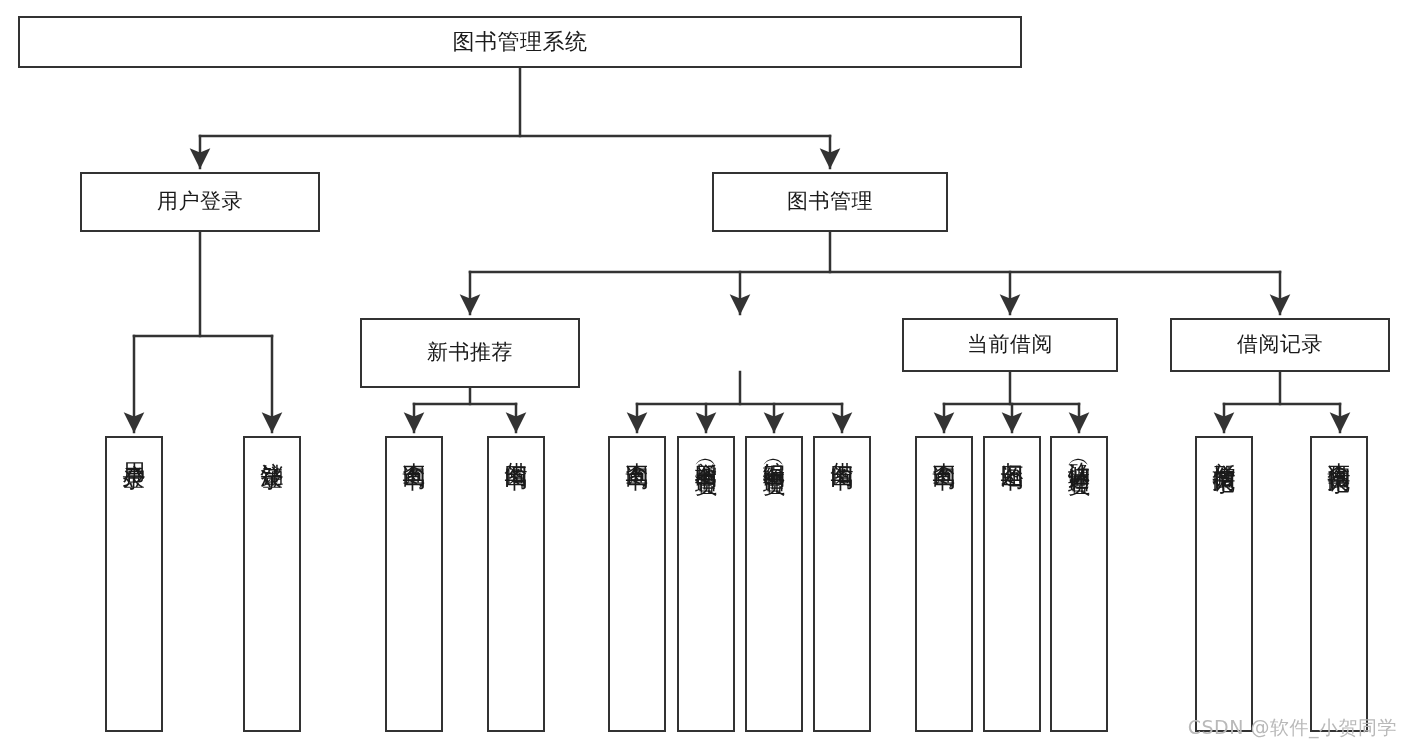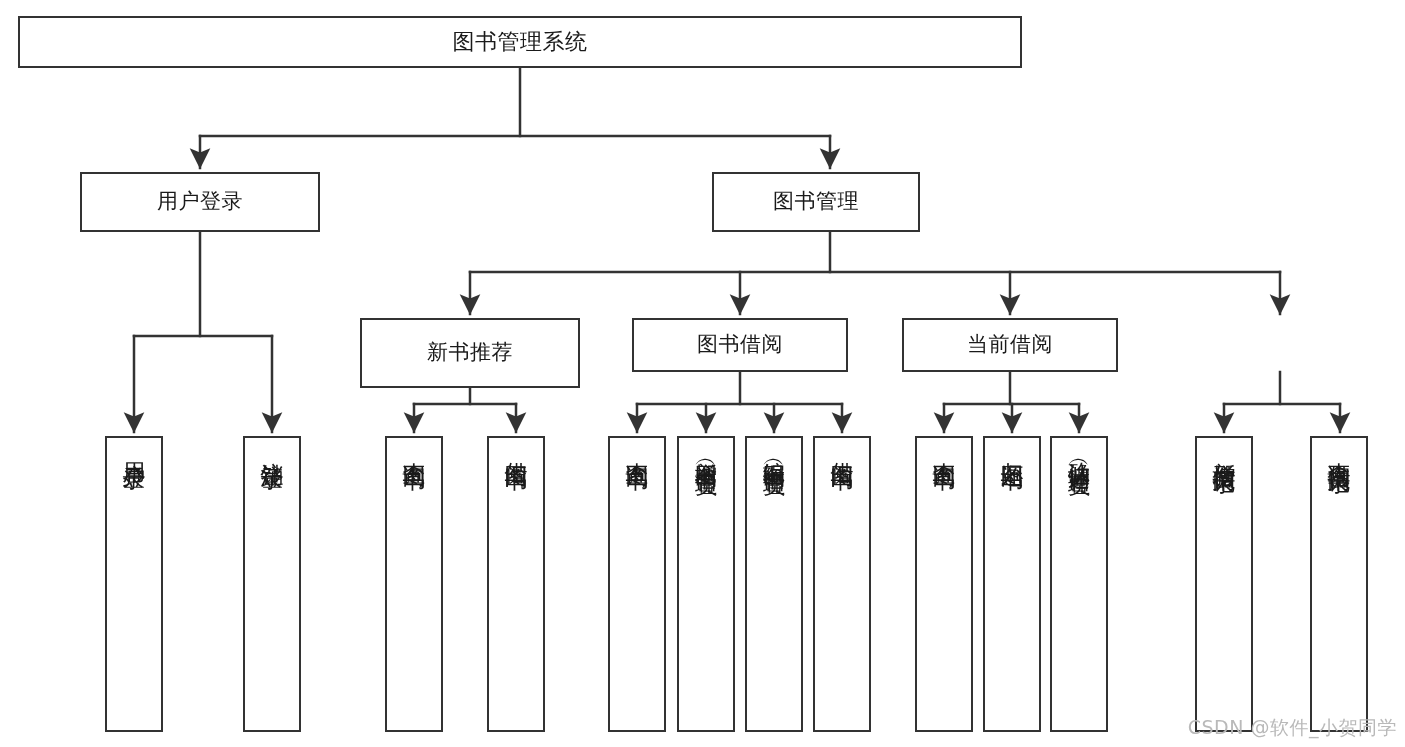--- a/index.html
+++ b/index.html
@@ -133,33 +133,33 @@
     </g>
   </svg>
 
   <div class="node h root" style="left:18px; top:16px; width:1004px; height:52px;">
     <span class="label">图书管理系统</span>
   </div>
 
   <div class="node h" style="left:80px; top:172px; width:240px; height:60px;">
     <span class="label">用户登录</span>
   </div>
-  <div class="node h" style="left:712px; top:172px; width:208px; height:60px;">
+  <div class="node h" style="left:712px; top:172px; width:236px; height:60px;">
     <span class="label">图书管理</span>
   </div>
 
   <div class="node h" style="left:360px; top:318px; width:220px; height:70px;">
     <span class="label">新书推荐</span>
   </div>
-  <div class="node h" style="left:632px; top:318px; width:216px; height:54px;">
-    <span class="label">图书借阅</span>
-  </div>
   <div class="node h" style="left:902px; top:318px; width:216px; height:54px;justify-content:center;">
     <span class="label">当前借阅</span>
   </div>
+  <div class="node h" style="left:1170px; top:318px; width:220px; height:54px;">
+    <span class="label">借阅记录</span>
+  </div>
 
   <div class="node v" style="left:105px; top:436px; width:58px; height:296px;">
     <span class="label">用户登录</span>
   </div>
   <div class="node v" style="left:243px; top:436px; width:58px; height:296px;">
     <span class="label">注销登录</span>
   </div>
 
   <div class="node v" style="left:385px; top:436px; width:58px; height:296px;">
     <span class="label">查询图书</span>

